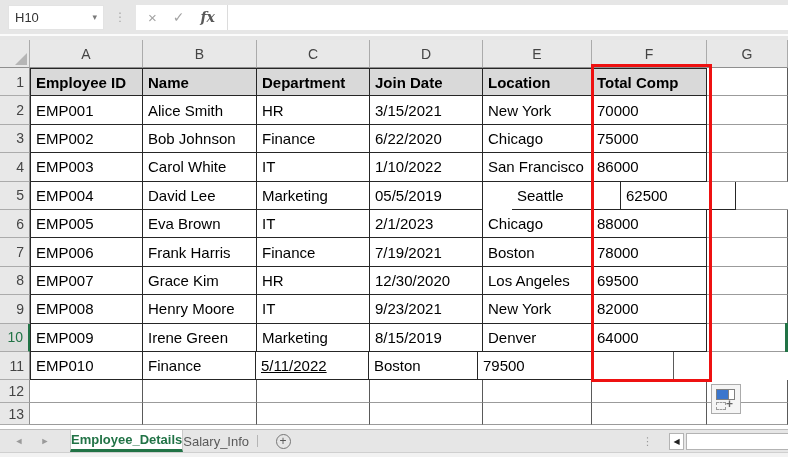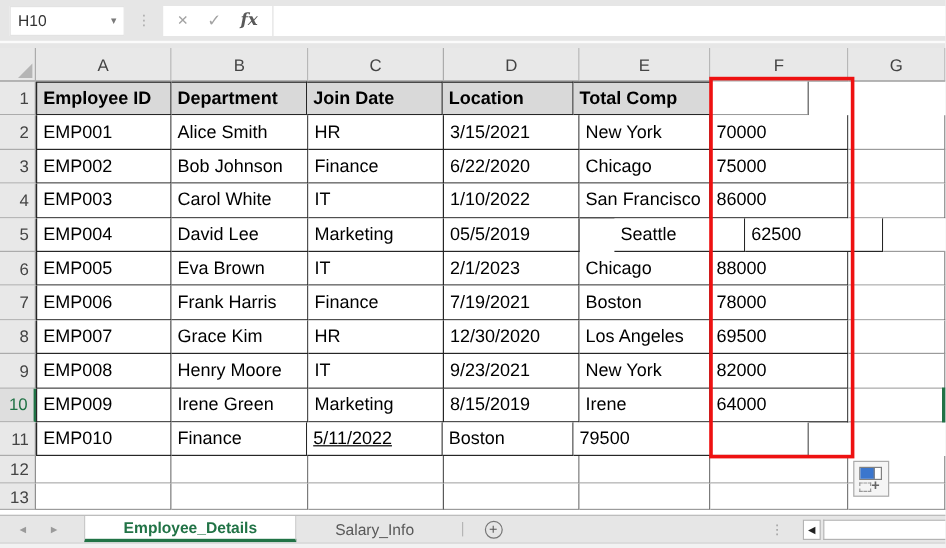--- a/index.html
+++ b/index.html
@@ -81,21 +81,21 @@
   .fillicon .plus{position:absolute;left:14px;top:12px;font-size:12px;font-weight:bold;color:#666;}
   
   .tabbar{
     position:absolute;top:429px;left:0;width:788px;height:23px;
     background:#e6e6e6;border-top:1px solid #bdbdbd;box-sizing:border-box;
     display:flex;align-items:stretch;font-size:13px;
   }
   .navarrow{width:26px;display:flex;align-items:center;justify-content:center;
     color:#9a9a9a;font-size:9px;}
   .navarrow.first{margin-left:6px;}
-  .tab{padding:0 32px;display:flex;align-items:center;color:#595959;}
+  .tab{padding:0 0;display:flex;align-items:center;color:#595959;}
   .tab.active{
     background:#fff;color:#217346;font-weight:bold;
     border-bottom:3px solid #217346;border-left:1px solid #c9c9c9;border-right:1px solid #c9c9c9;
     box-sizing:border-box;margin-left:12px;
   }
   .tabsep{width:1px;background:#b5b5b5;margin:5px 8px;}
   .addsheet{width:34px;display:flex;align-items:center;justify-content:center;}
   .pluscirc{
     width:15px;height:15px;border:1px solid #767676;border-radius:50%;
     color:#565656;font-size:12px;line-height:13px;text-align:center;box-sizing:border-box;
@@ -142,20 +142,21 @@
         <div class="ch" style="width: 114px;">B</div>
         <div class="ch" style="width: 113px;">C</div>
         <div class="ch" style="width: 113px;">D</div>
         <div class="ch" style="width: 109px;">E</div>
         <div class="ch" style="width: 115px;">F</div>
         <div class="ch" style="width: 81px;">G</div>
       </div>
       <div class="grow" style="height: 28.4px;">
         <div class="rh" style="width: 30px;">1</div>
         <div class="cell tbl lft th" style="width: 113px;">Employee ID</div>
+        <div class="cell tbl th" style="width: 114px;">Name</div>
         <div class="cell tbl th" style="width: 113px;">Department</div>
         <div class="cell tbl th" style="width: 113px;">Join Date</div>
         <div class="cell tbl th" style="width: 109px;">Location</div>
         <div class="cell tbl th" style="width: 115px;">Total Comp</div>
         <div class="cell" style="width: 81px;"></div>
       </div>
       <div class="grow" style="height: 28.4px;">
         <div class="rh" style="width: 30px;">2</div>
         <div class="cell tbl lft" style="width: 113px;">EMP001</div>
         <div class="cell tbl" style="width: 114px;">Alice Smith</div>
@@ -234,21 +235,21 @@
         <div class="cell tbl" style="width: 109px;">New York</div>
         <div class="cell tbl" style="width: 115px;">82000</div>
         <div class="cell" style="width: 81px;"></div>
       </div>
       <div class="grow" style="height: 28.4px;">
         <div class="rh active" style="width: 30px;">10</div>
         <div class="cell tbl lft" style="width: 113px;">EMP009</div>
         <div class="cell tbl" style="width: 114px;">Irene Green</div>
         <div class="cell tbl" style="width: 113px;">Marketing</div>
         <div class="cell tbl" style="width: 113px;">8/15/2019</div>
-        <div class="cell tbl" style="width: 109px;">Irene</div>
+        <div class="cell tbl" style="width: 109px;">Denver</div>
         <div class="cell tbl" style="width: 115px;">64000</div>
         <div class="cell" style="width: 81px;"></div>
       </div>
       <div class="grow" style="height: 28.4px;">
         <div class="rh" style="width: 30px;">11</div>
         <div class="cell tbl lft" style="width: 113px;">EMP010</div>
         <div class="cell tbl" style="width: 113px;">Finance</div>
         <div class="cell tbl" style="width: 113px; text-decoration: underline;">5/11/2022</div>
         <div class="cell tbl" style="width: 109px;">Boston</div>
         <div class="cell tbl" style="width: 115px;">79500</div>

